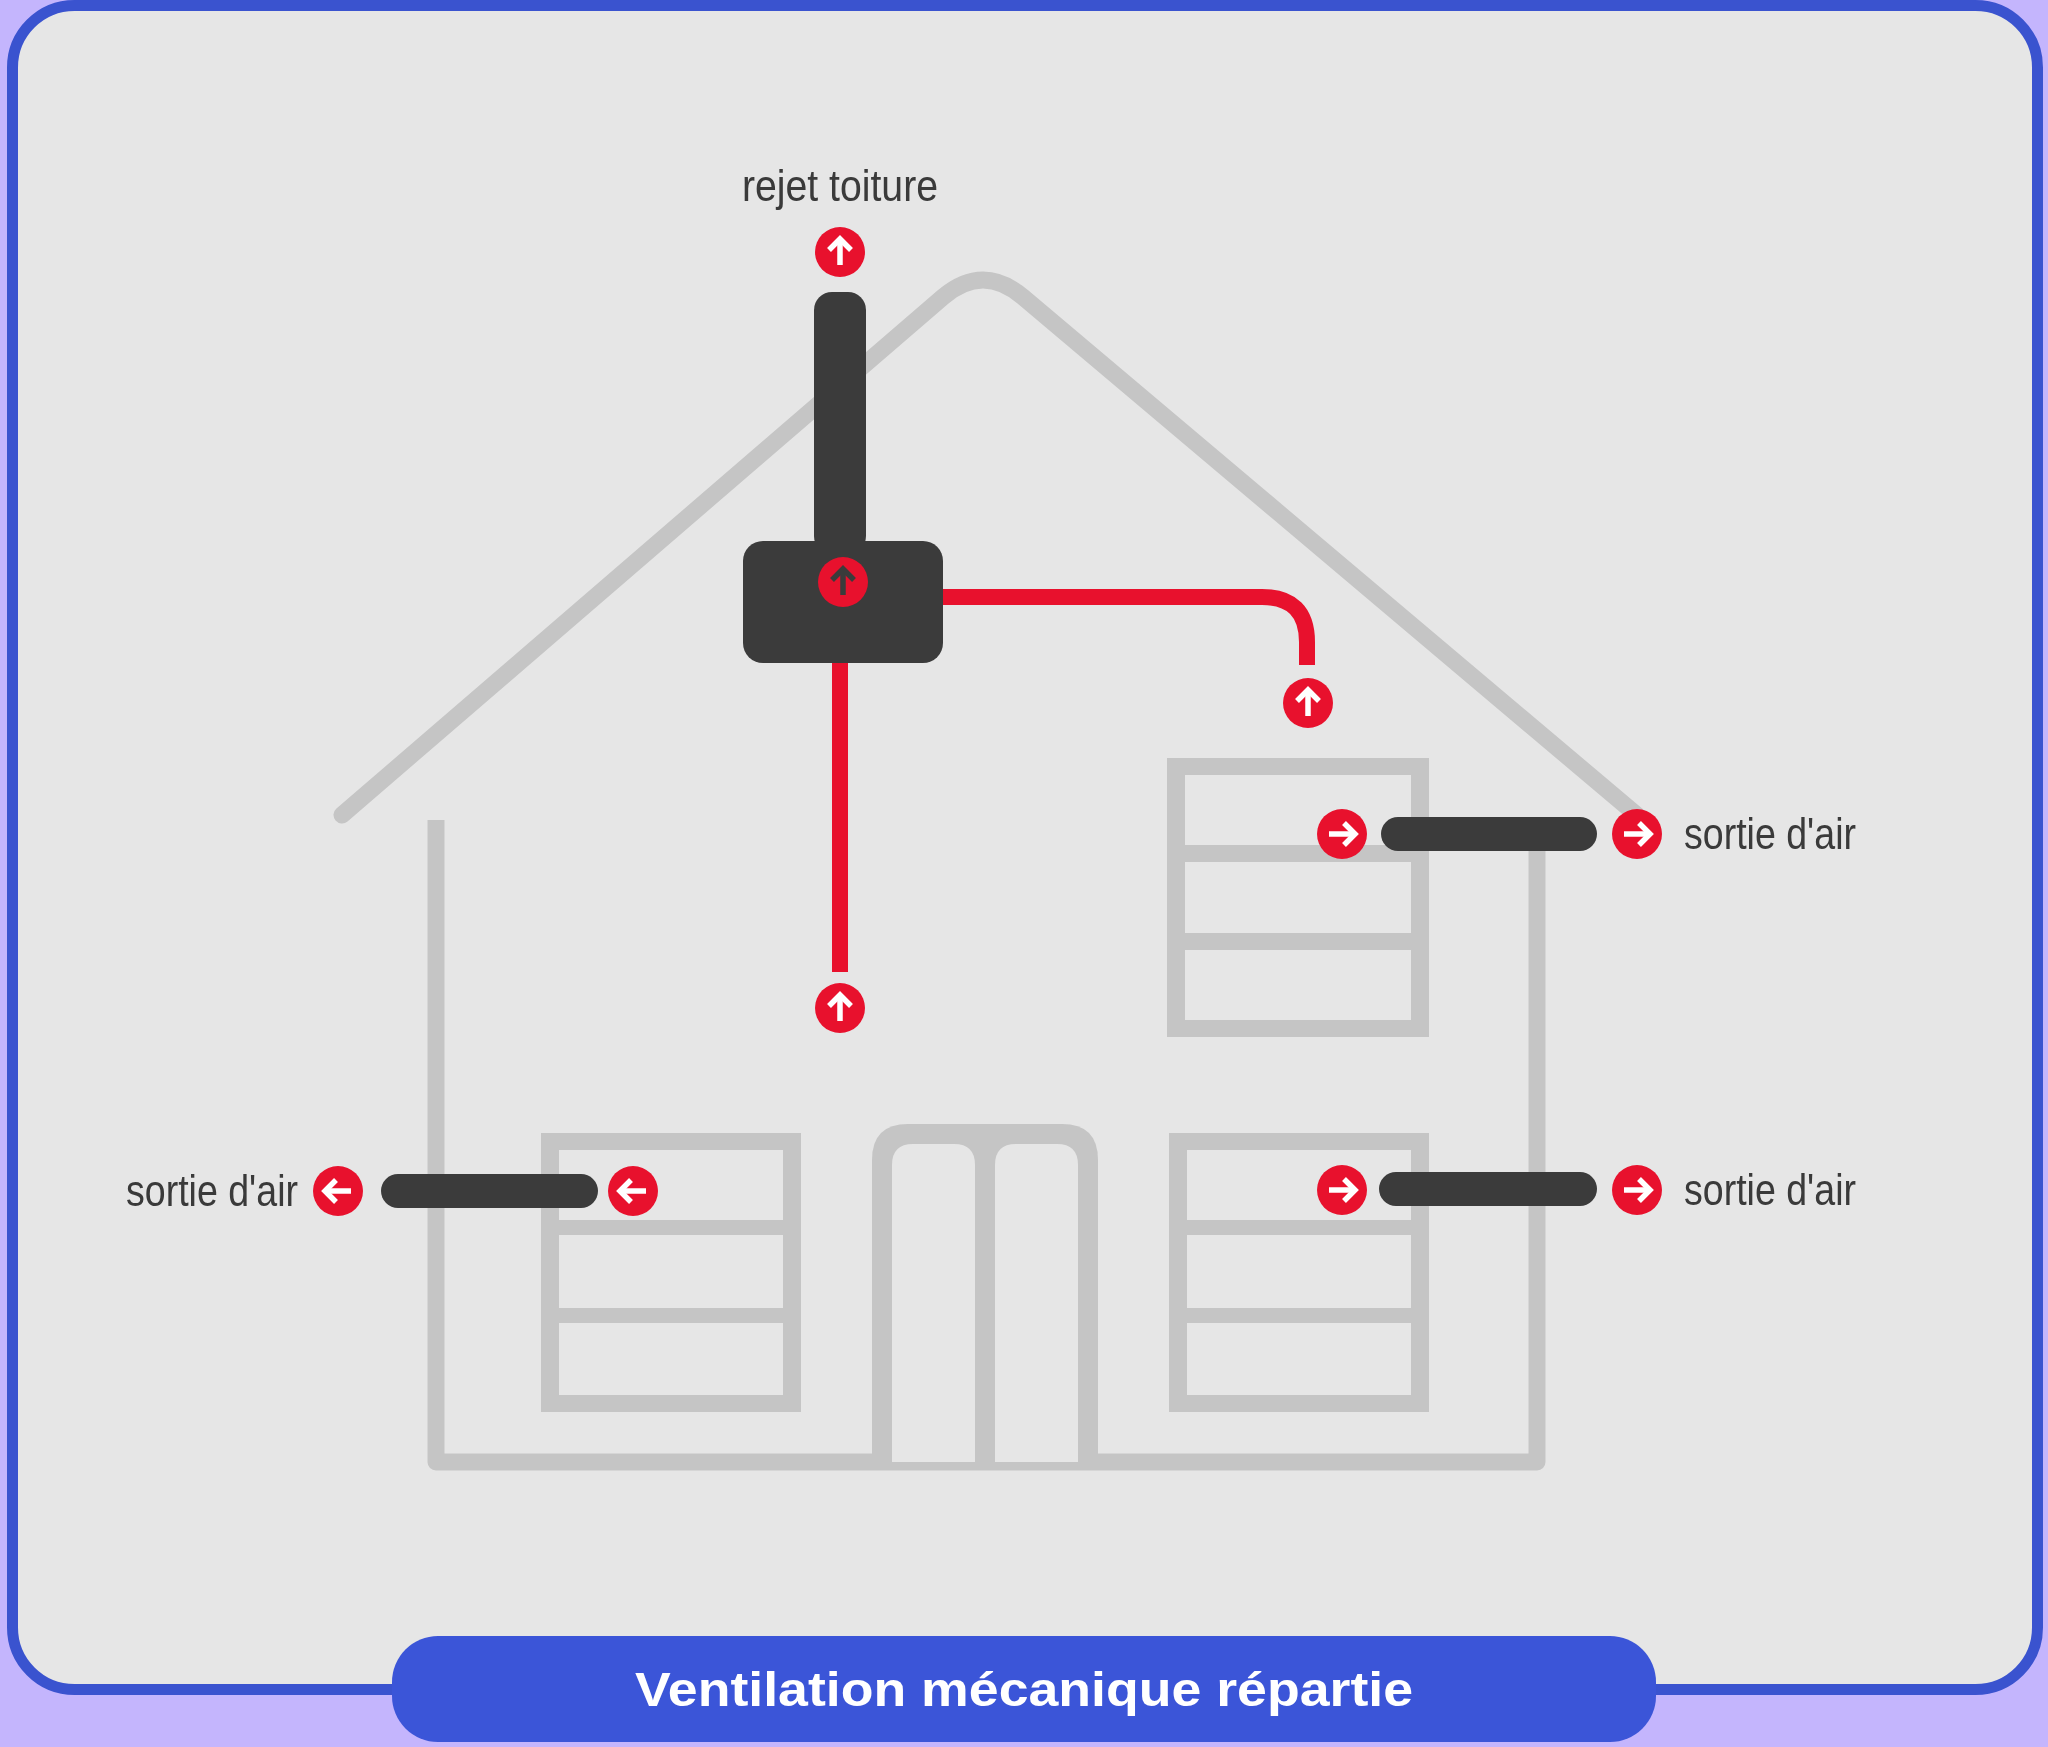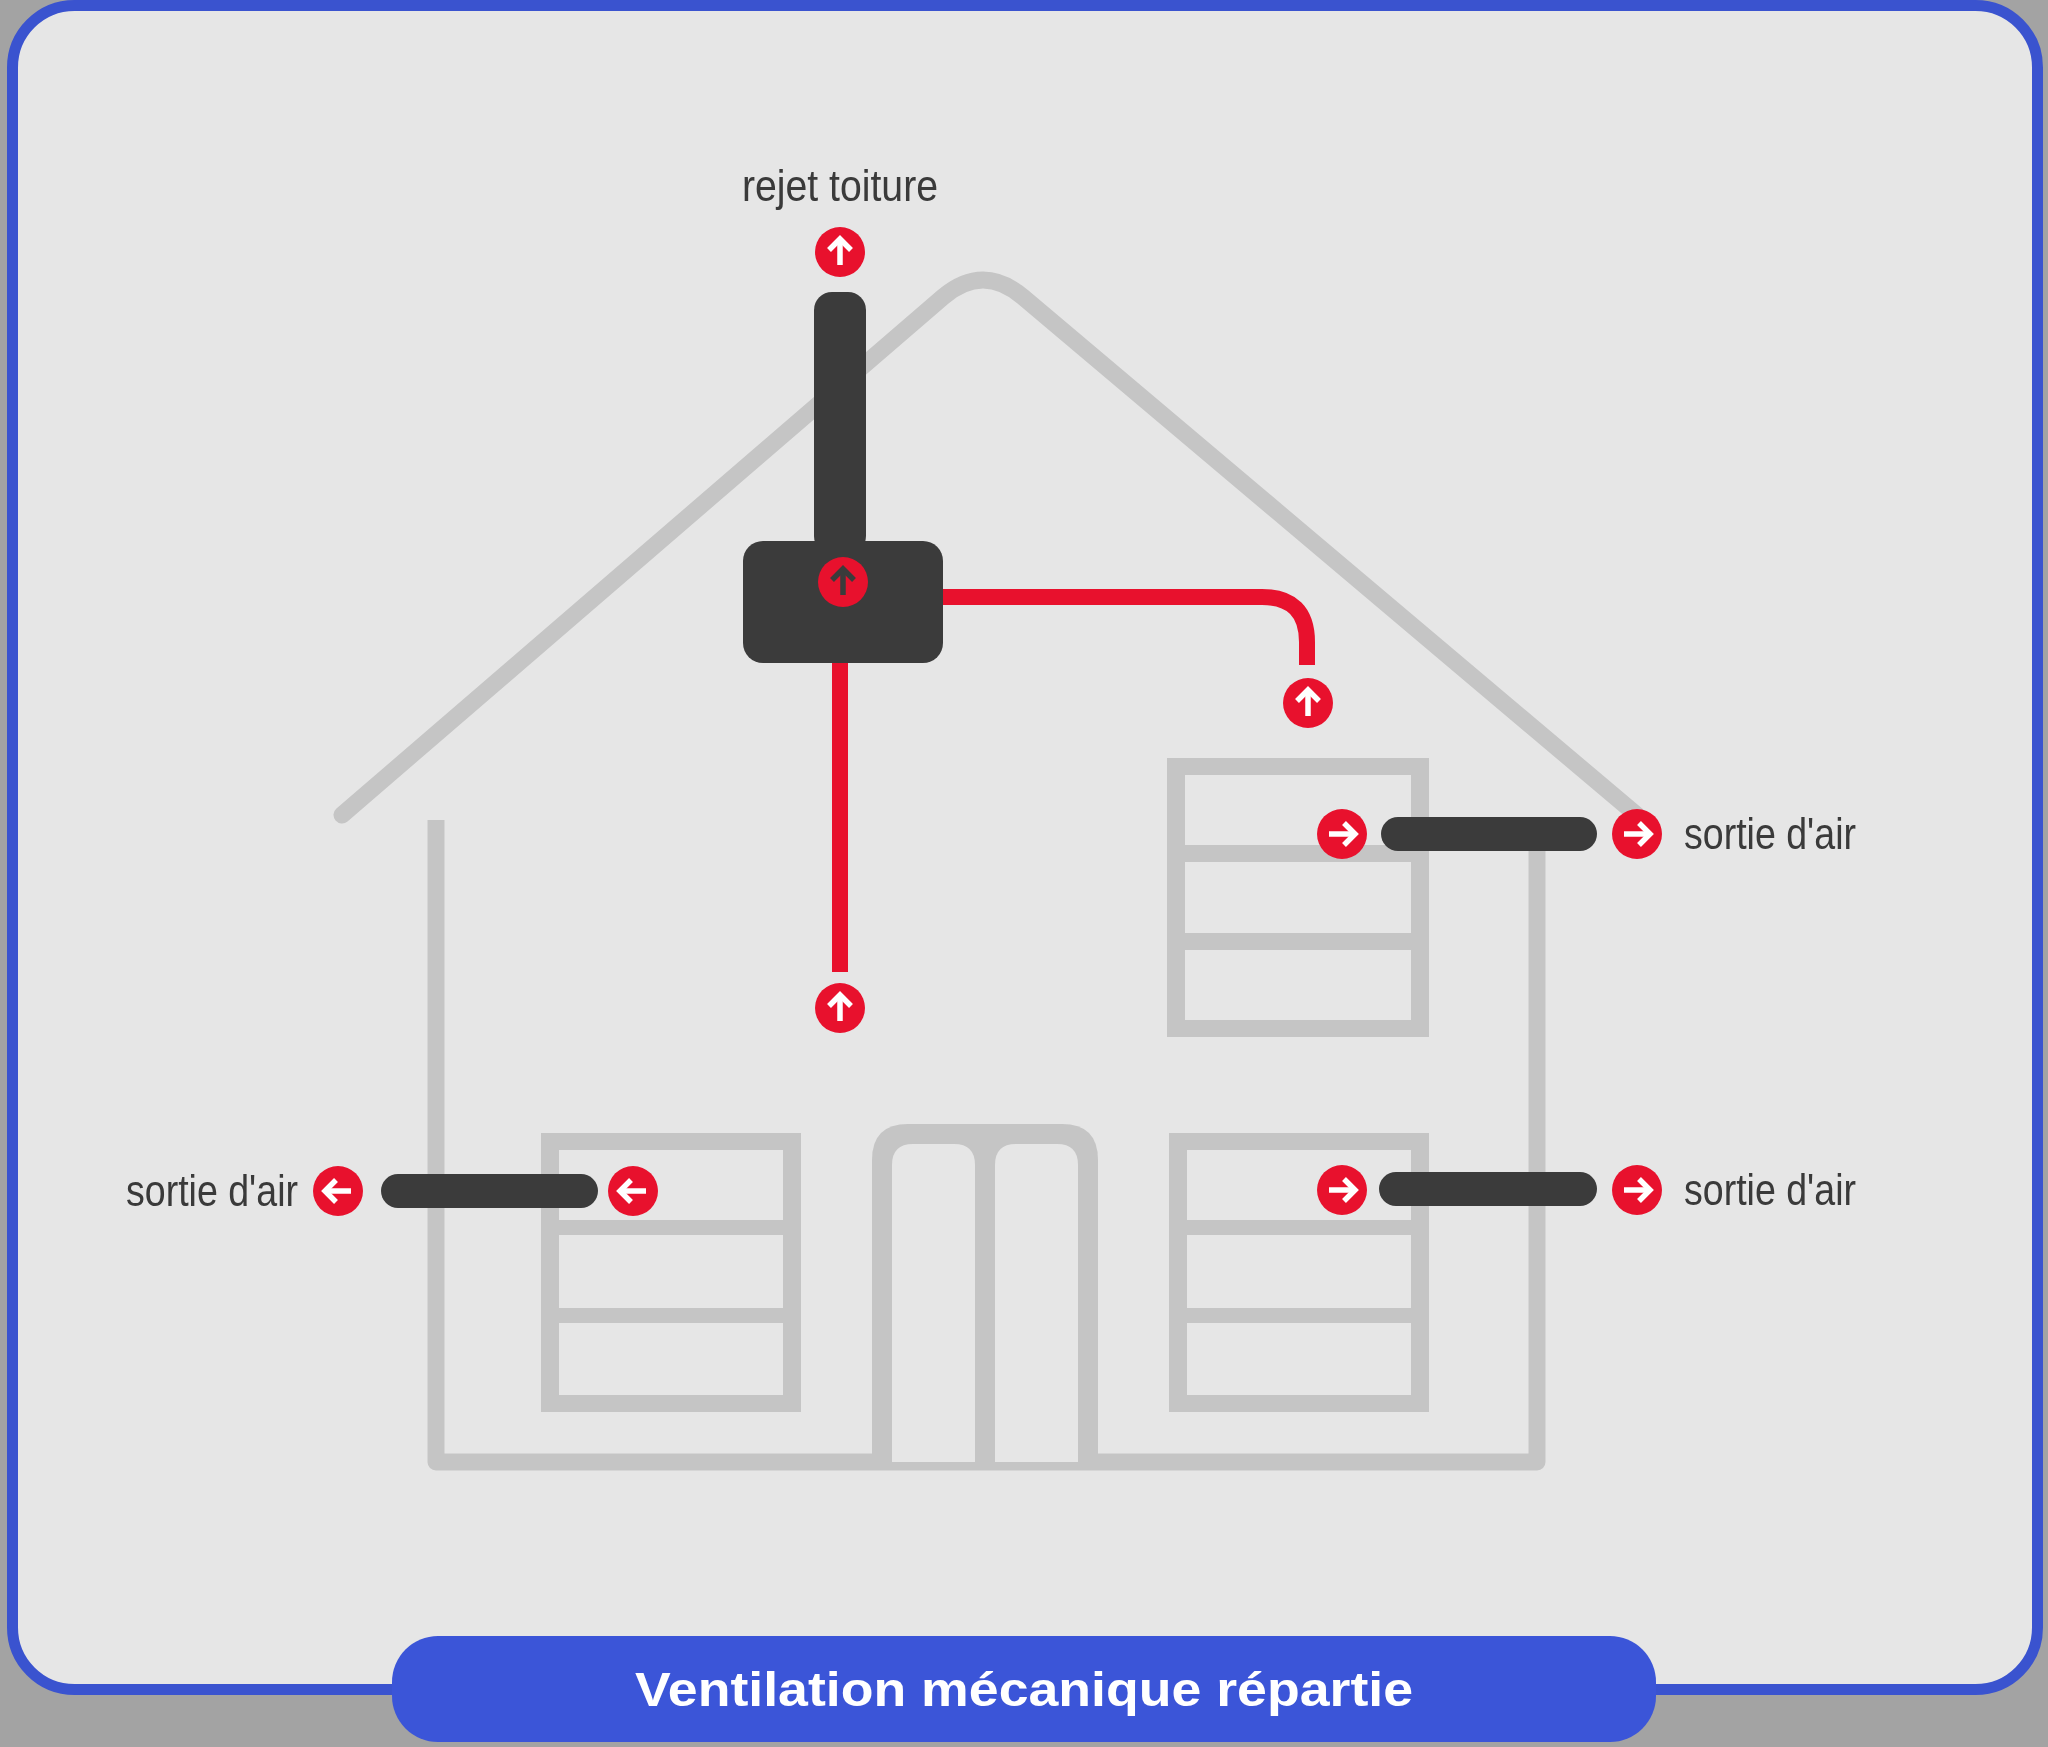--- a/index.html
+++ b/index.html
@@ -1,20 +1,20 @@
 <!DOCTYPE html>
 <html><head>
 <meta charset="utf-8">
 <style>
   html, body { margin: 0; padding: 0; background: #ffffff; }
   .stage {
     position: relative;
     width: 2048px;
     height: 1747px;
-    background: #a3a3a3;
+    background: #c4b5fd;
     font-family: "Liberation Sans", sans-serif;
     overflow: hidden;
   }
   .stage svg { position: absolute; left: 0; top: 0; display: block; }
 
   
   .card-fill      { fill: #e6e6e6; stroke: #3a53cf; stroke-width: 11; }
   .house-stroke   { stroke: #c5c5c5; stroke-width: 17; fill: none; }
   .house-fill     { fill: #c5c5c5; }
   .pane-fill      { fill: #e6e6e6; }

